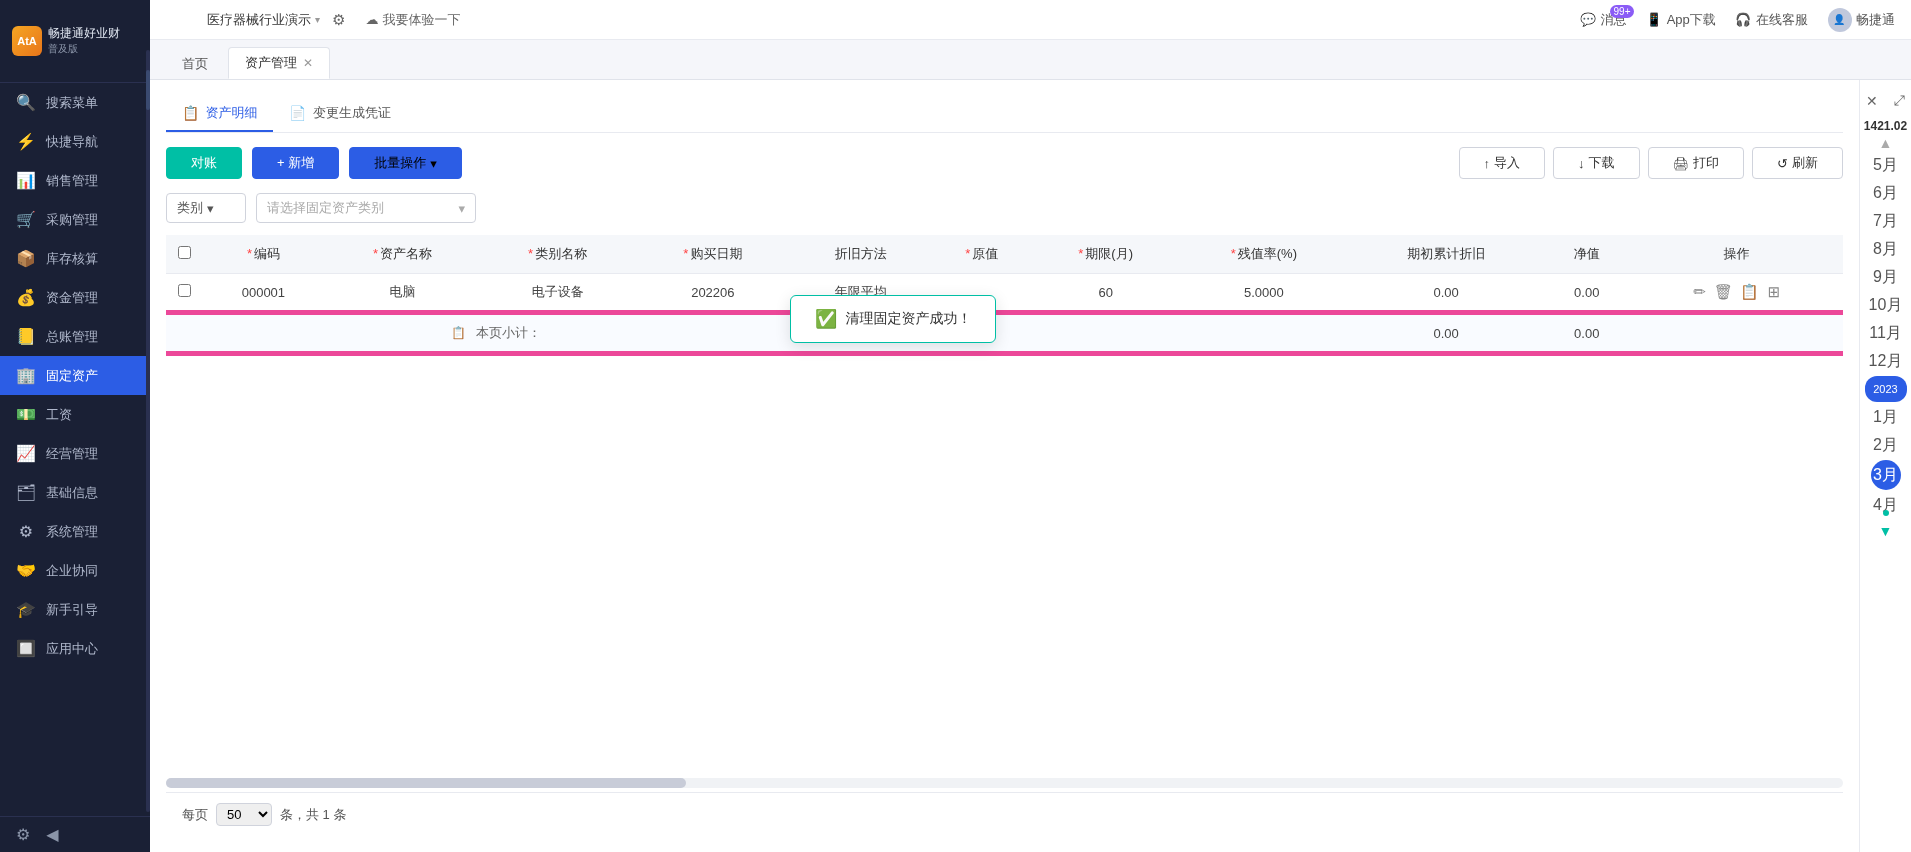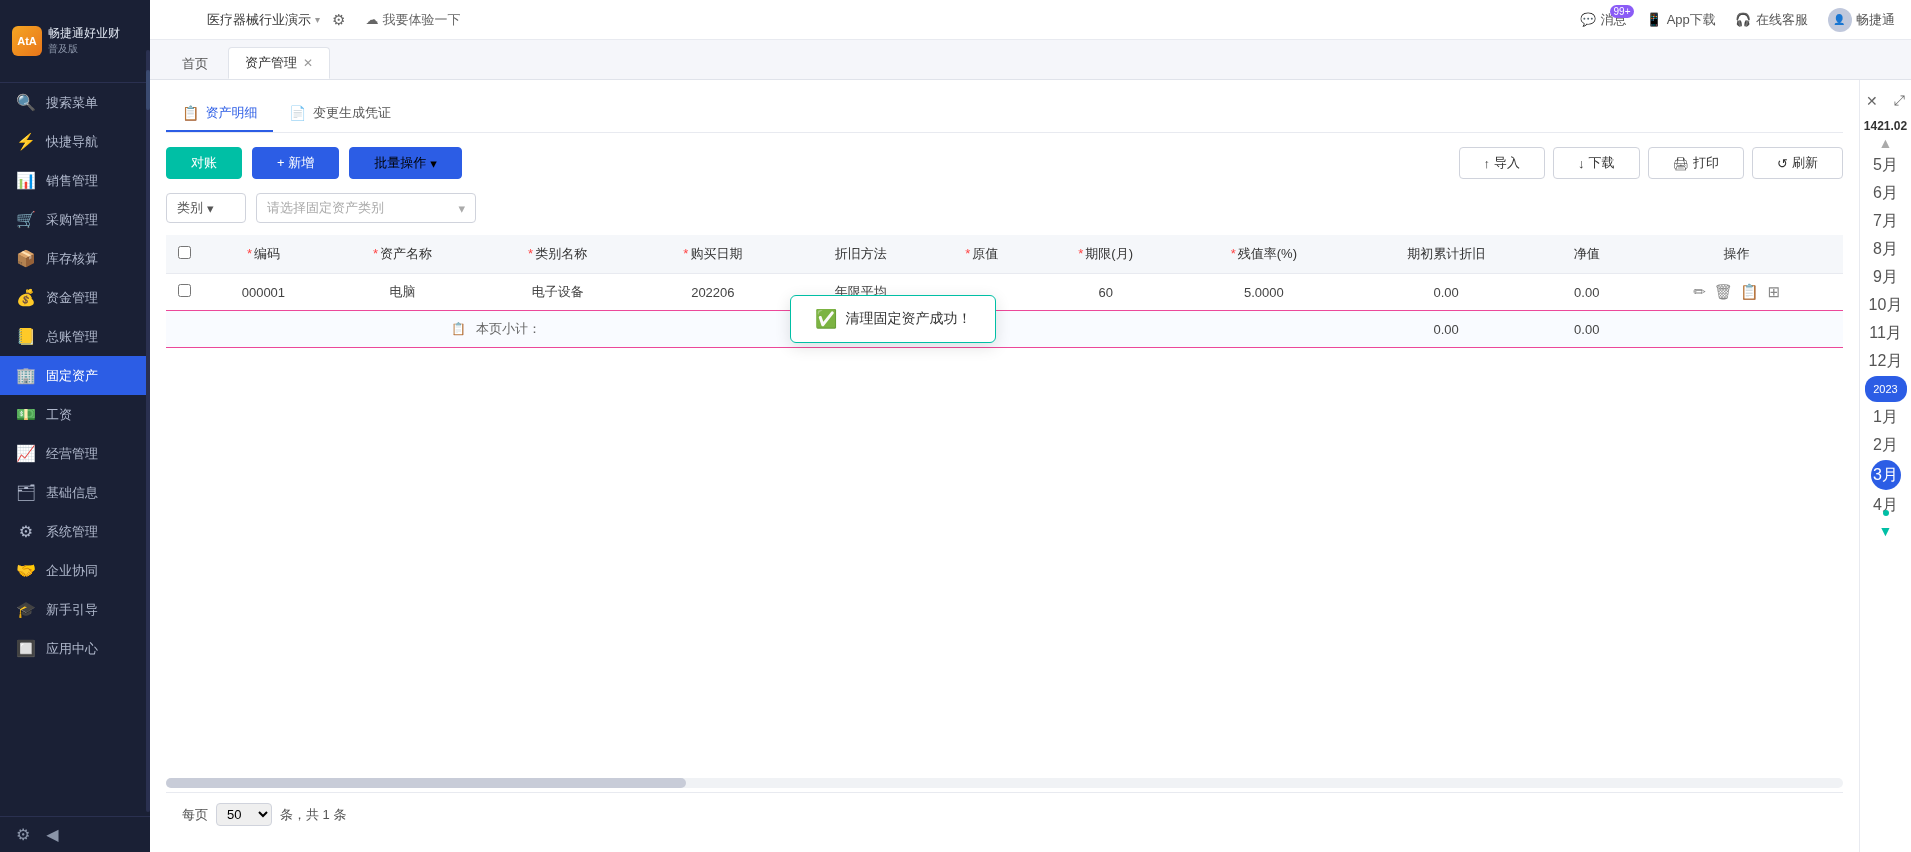--- a/index.html
+++ b/index.html
@@ -211,21 +211,21 @@
       text-align: center;
       color: #333; font-weight: 500;
       border-bottom: 1px solid #e8eaf0;
       white-space: nowrap;
     }
     th .required { color: #f44; margin-right: 2px; }
     td {
       padding: 9px 8px;
       text-align: center;
       color: #444;
-      border-bottom: 1px solid #ec4899;
+      border-bottom: 5px solid #ec4899;
       white-space: nowrap;
     }
     .checkbox-cell { width: 36px; }
     input[type="checkbox"] { cursor: pointer; }
     .action-icons { display: flex; align-items: center; justify-content: center; gap: 8px; color: #888; }
     .action-icons span { cursor: pointer; font-size: 15px; }
 
     
     .toast {
       position: absolute;

